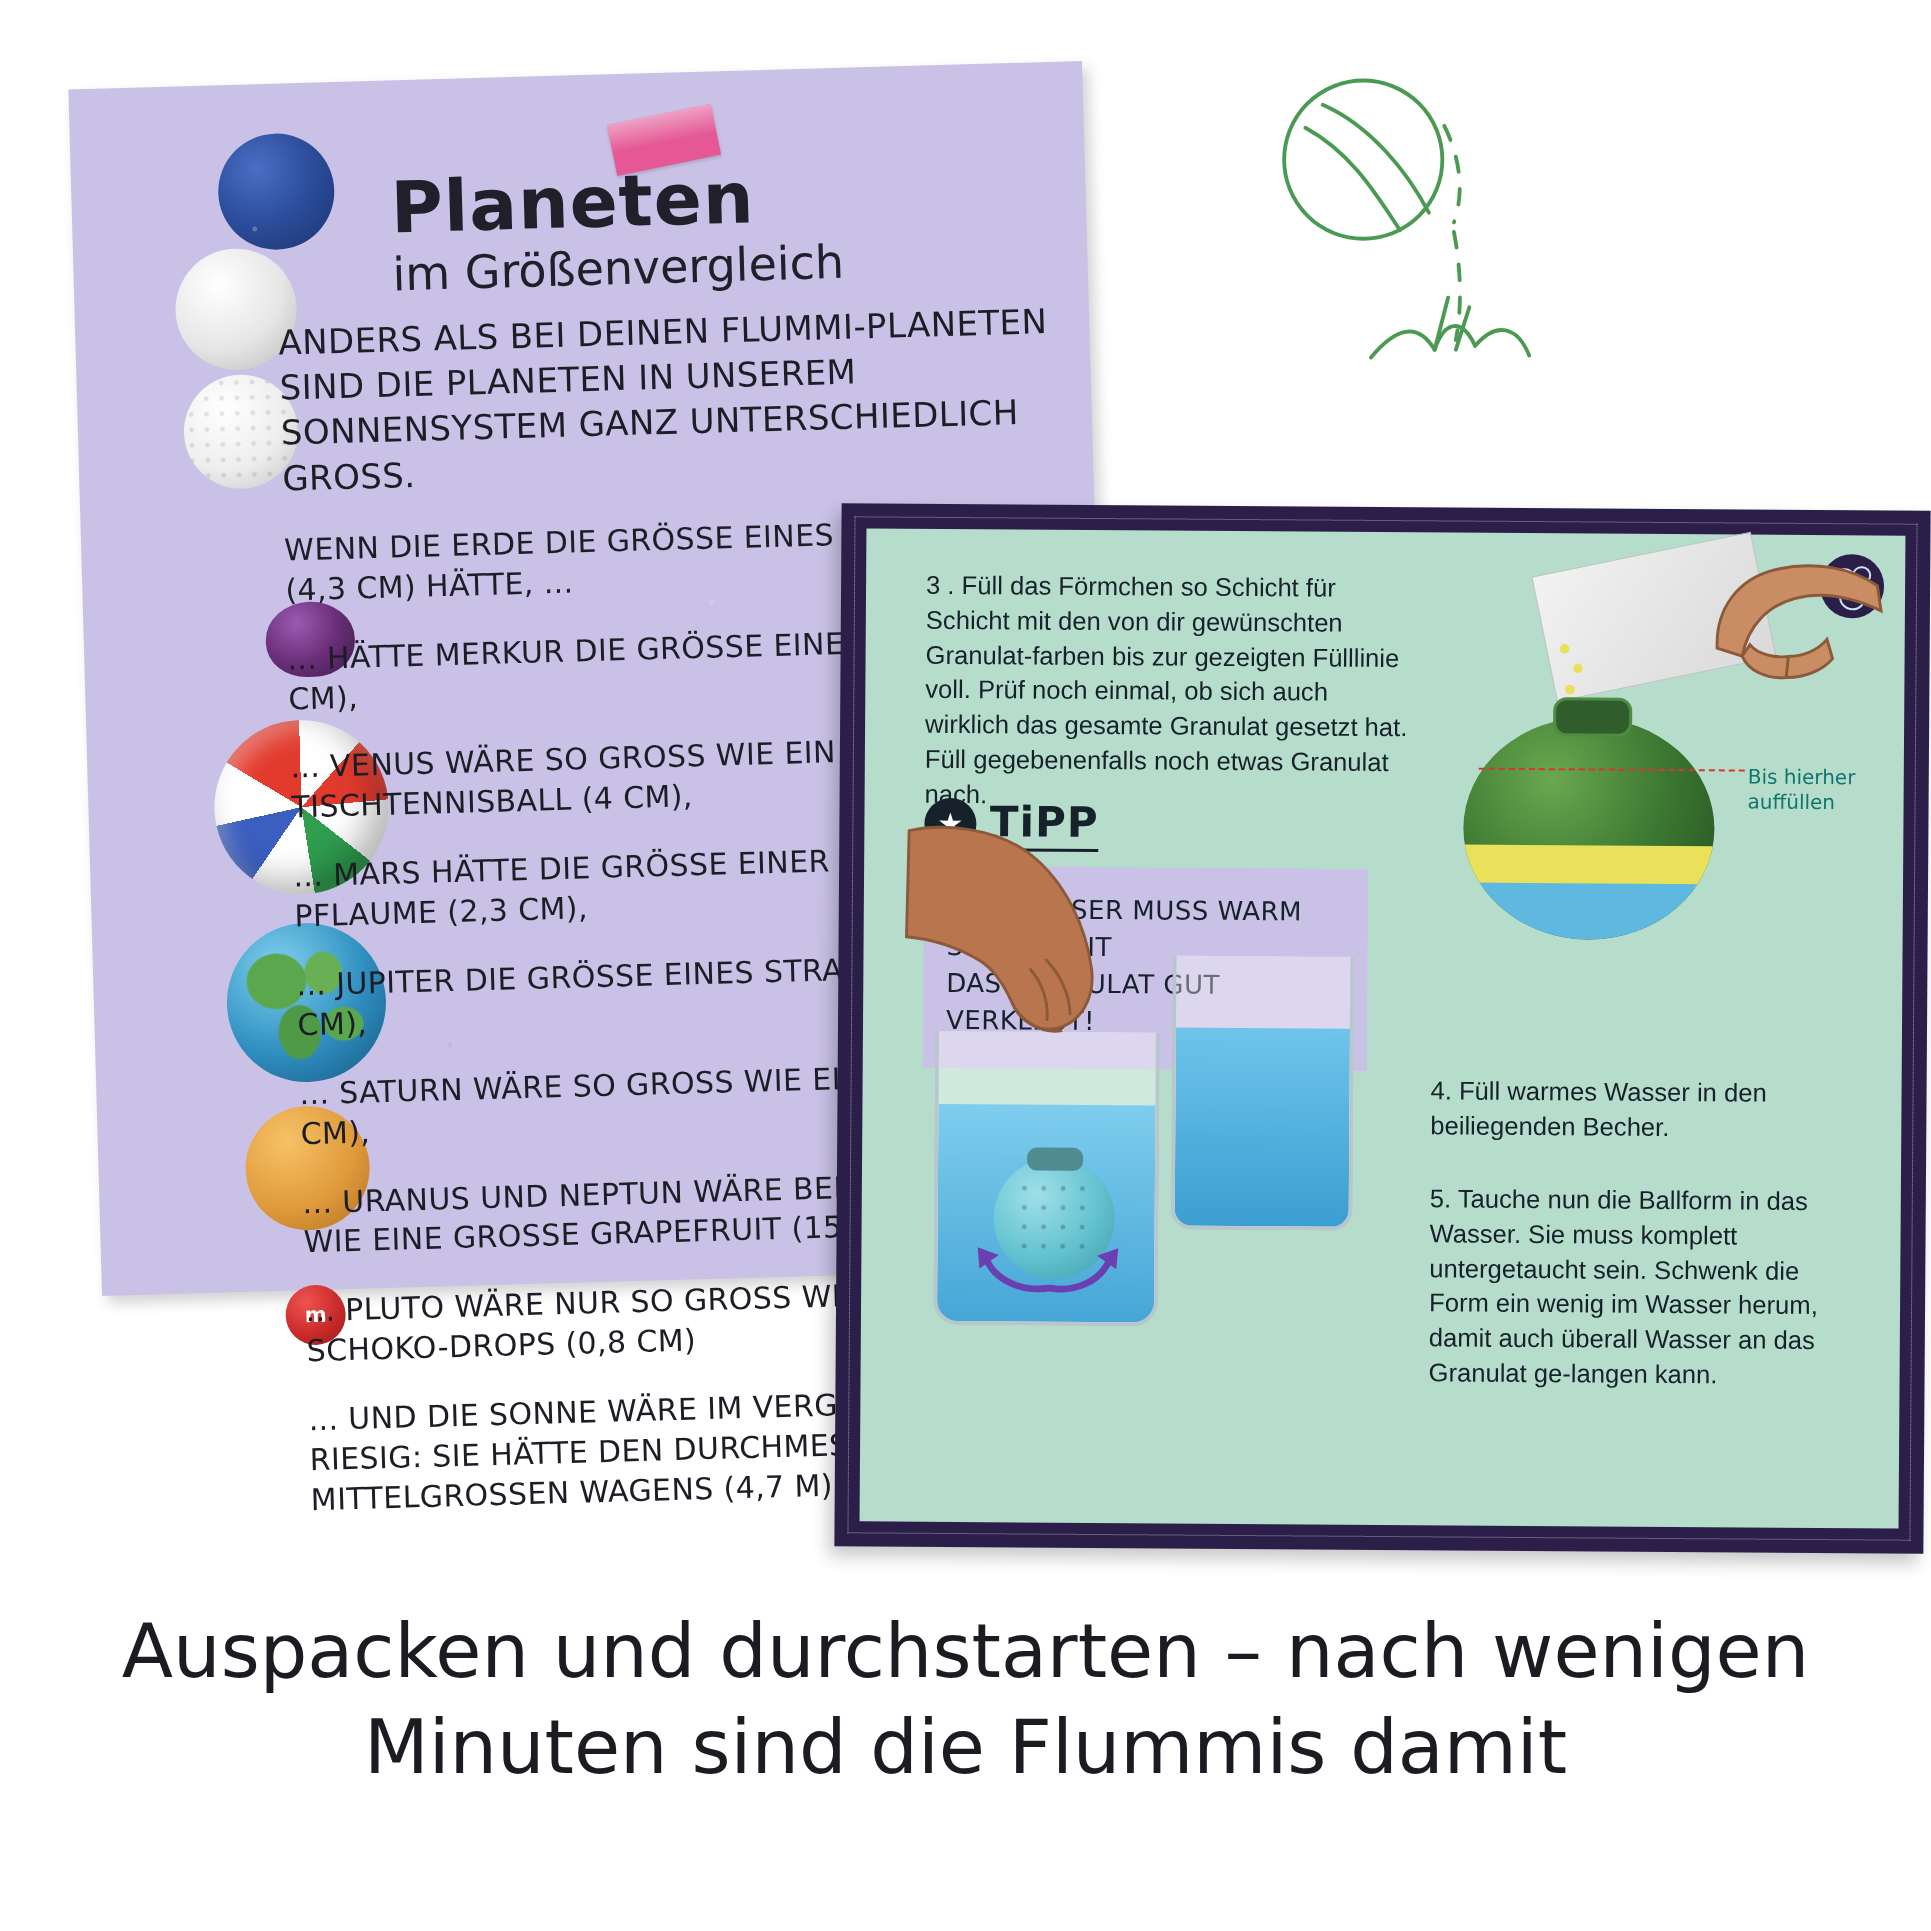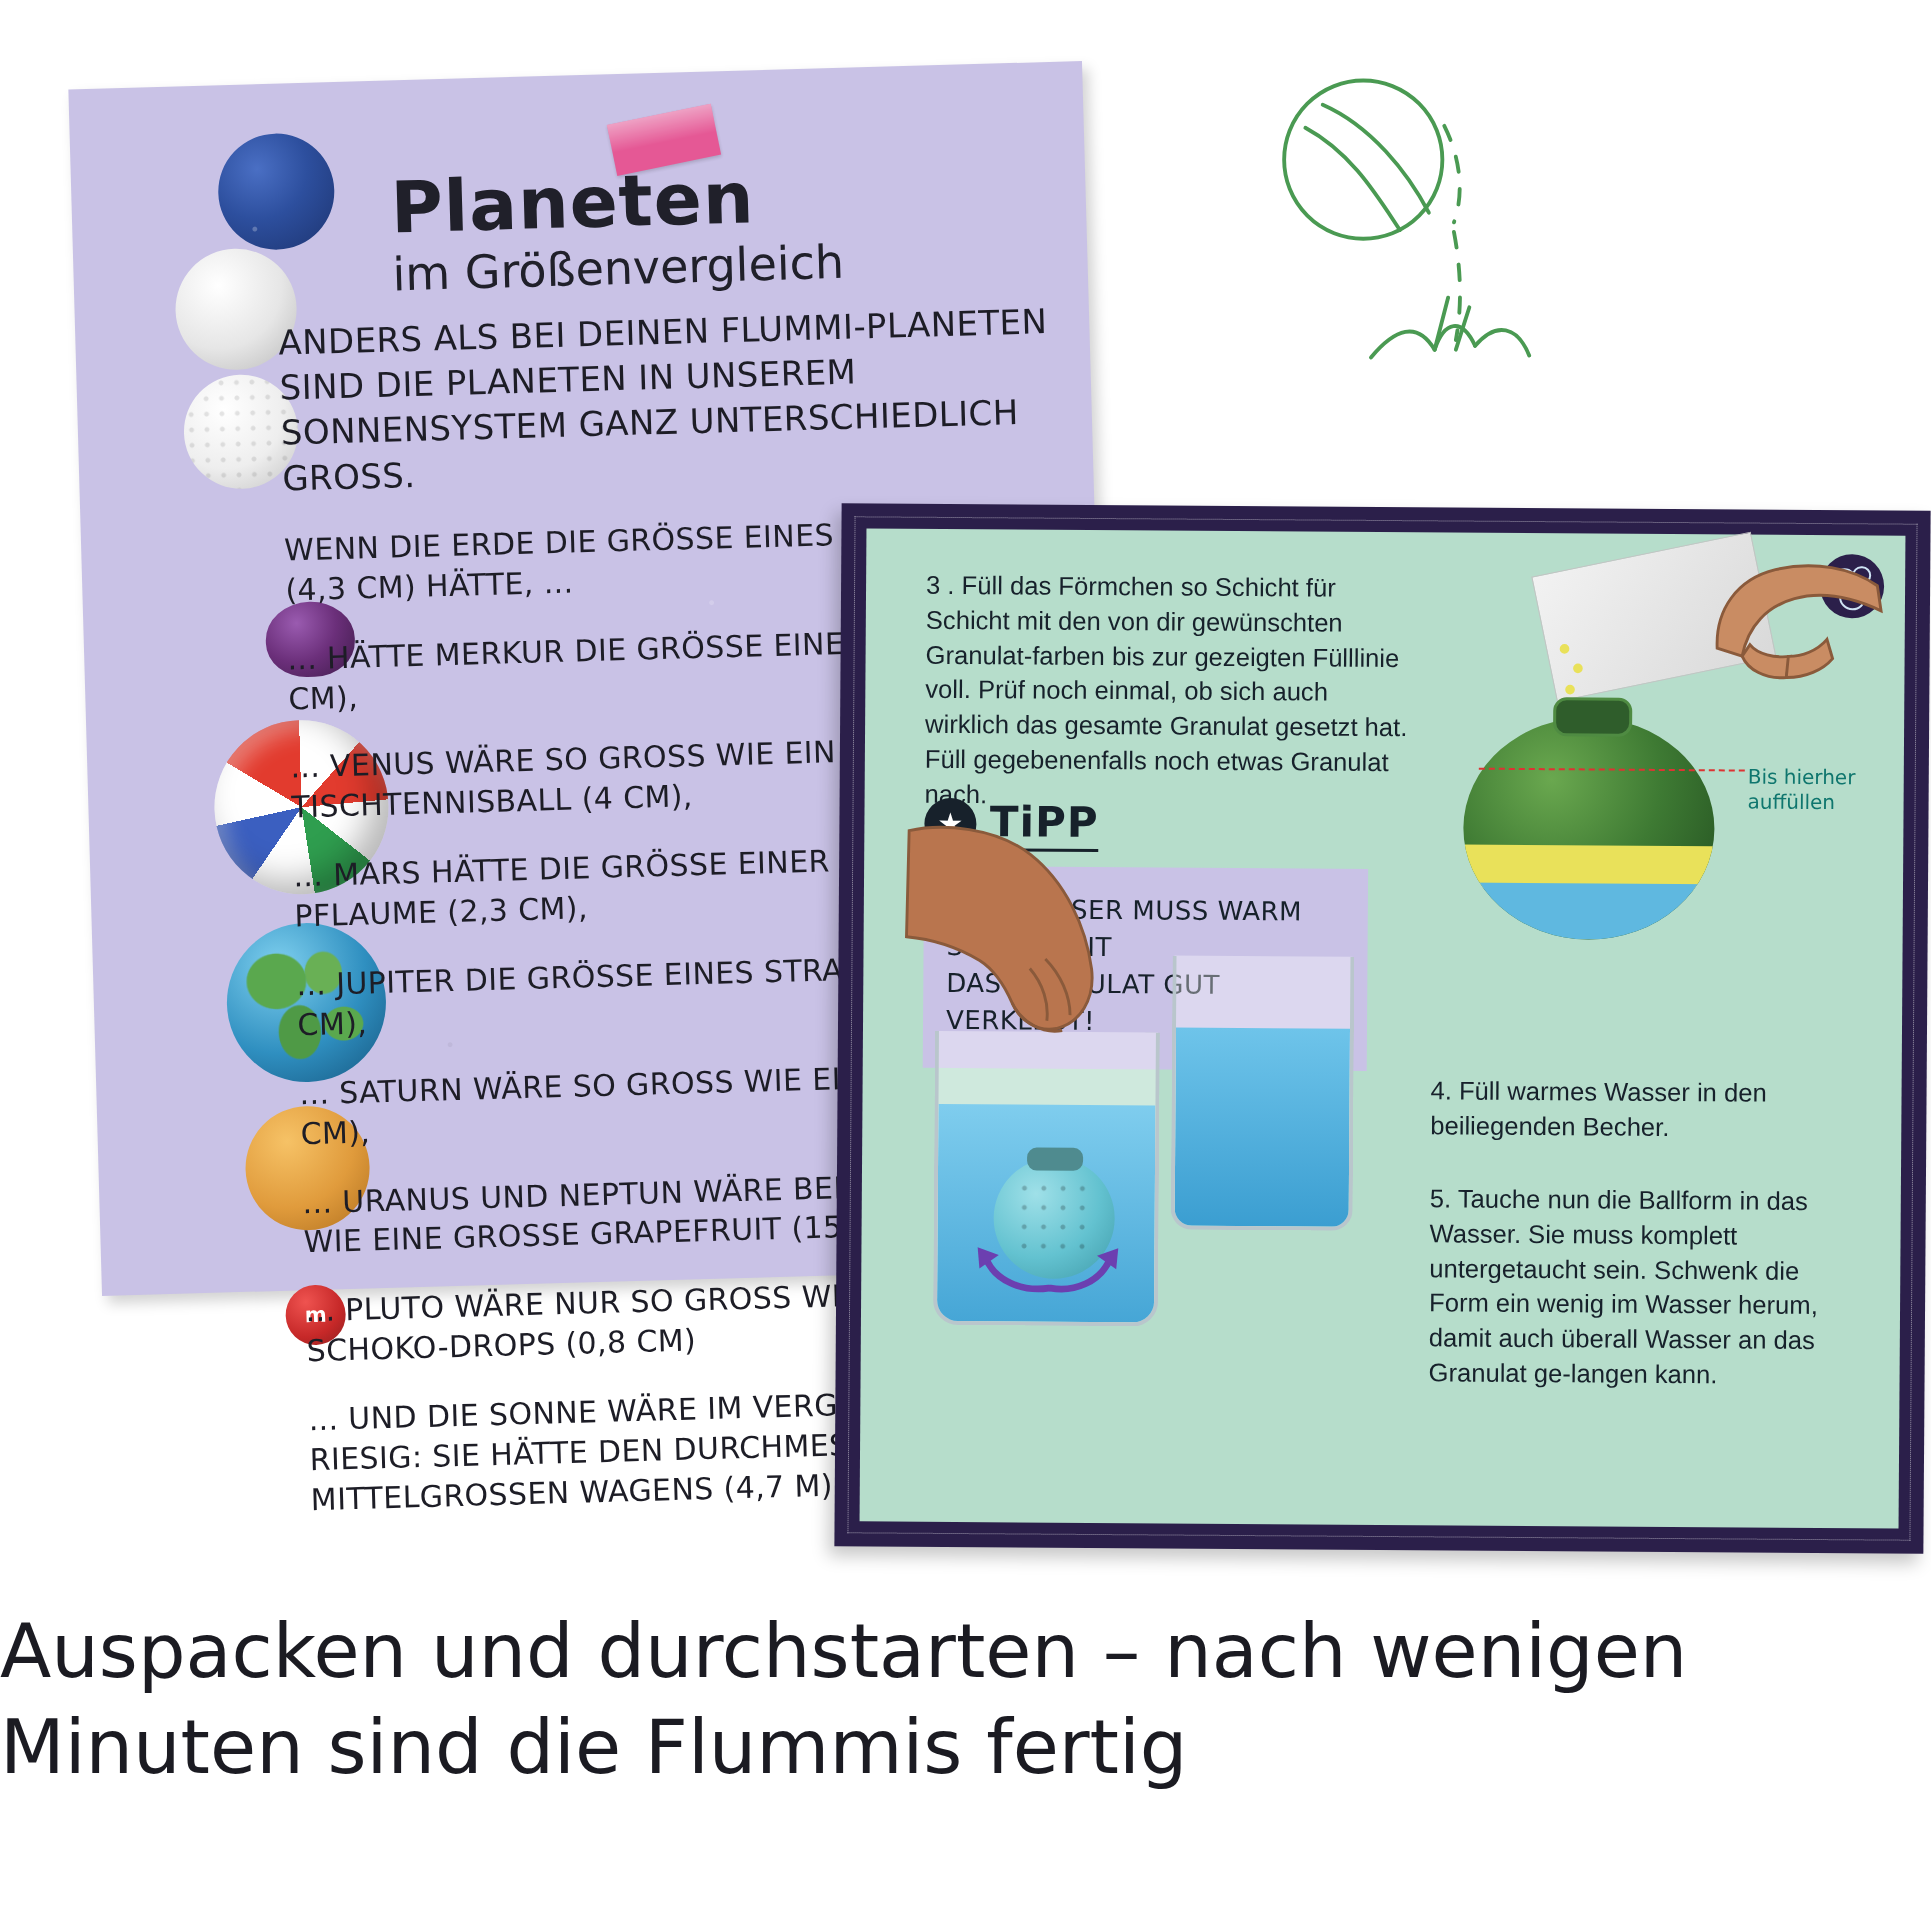--- a/index.html
+++ b/index.html
@@ -326,21 +326,21 @@
     position: absolute;
     left: 1255px; top: 68px;
     width: 367px; height: 328px;
   }
 
   
   #caption {
     position: absolute;
     left: 0; top: 1603px;
     width: 1931px;
-    text-align: left;
+    text-align: center;
     color: #1b1b22;
     font-size: 75px;
     line-height: 1.28;
     font-family: "DejaVu Sans", sans-serif;
   }
   #caption .l2 { display: block; }
 </style>
 </head>
 <body>
 
@@ -506,15 +506,15 @@
     <div class="step" id="step5">
       <span class="num">5.</span>
       <span>Tauche nun die Ballform in das Wasser. Sie muss komplett untergetaucht sein. Schwenk die Form ein wenig im Wasser herum, damit auch überall Wasser an das Granulat ge-langen kann.</span>
     </div>
 
   </div>
 </div>
 
 <div id="caption">
   <span class="l1">Auspacken und durchstarten –  nach wenigen</span>
-  <span class="l2">Minuten sind die Flummis fertig</span>
+  <span class="l2">Minuten sind die Flummis damit</span>
 </div>
 
 
 </body></html>

